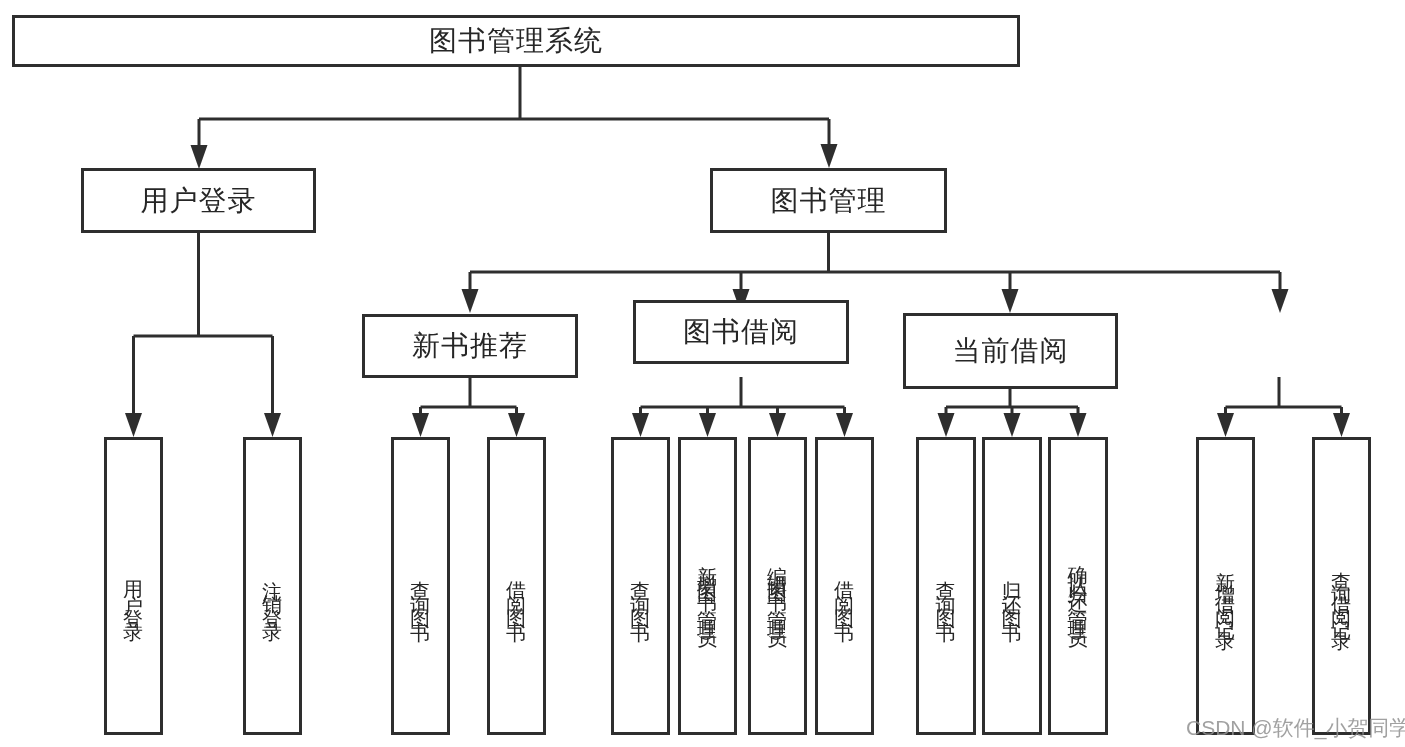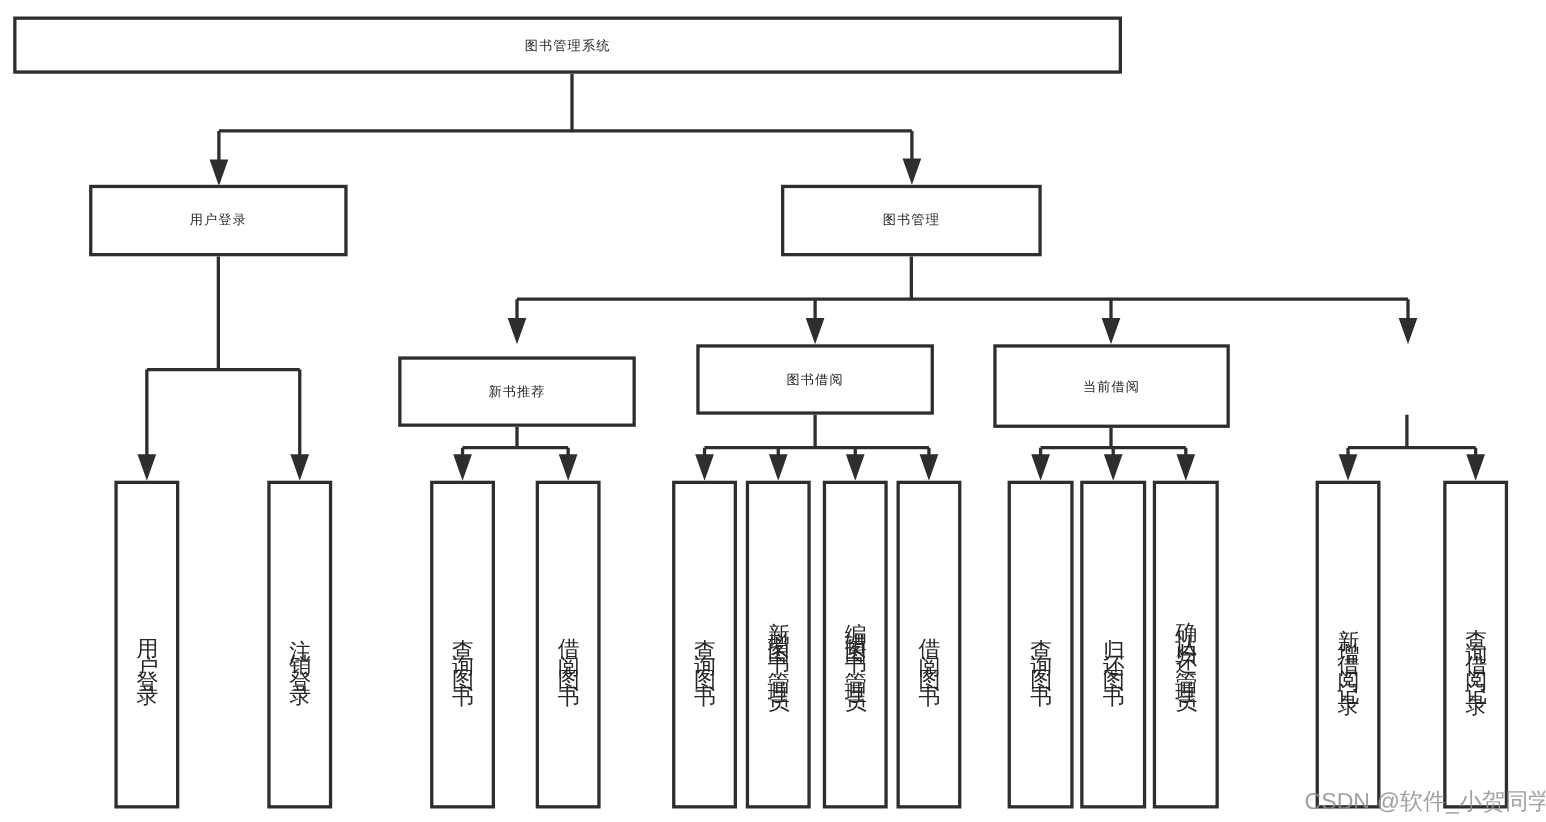--- a/index.html
+++ b/index.html
@@ -26,21 +26,21 @@
     box-sizing: border-box;
     background: #ffffff;
     border: 3px solid #2e2e2e;
     display: flex;
     align-items: center;
     justify-content: center;
     z-index: 2;
     color: #262626;
   }
   .h-node {
-    font-size: 12px;
+    font-size: 28px;
     letter-spacing: 1px;
     white-space: nowrap;
   }
   .v-node .vtext {
     writing-mode: vertical-rl;
     text-orientation: mixed;
     font-size: 20px;
     line-height: 1;
     white-space: nowrap;
   }
@@ -106,24 +106,24 @@
     <span>图书管理系统</span>
   </div>
 
   <div class="node h-node" style="left:81px; top:168px; width:235px; height:65px;">
     <span>用户登录</span>
   </div>
   <div class="node h-node" style="left:710px; top:168px; width:237px; height:65px;text-align:right;">
     <span>图书管理</span>
   </div>
 
-  <div class="node h-node" style="left:362px; top:324px; width:216px; height:64px;">
+  <div class="node h-node" style="left:362px; top:314px; width:216px; height:64px;">
     <span>新书推荐</span>
   </div>
-  <div class="node h-node" style="left:633px; top:313px; width:216px; height:64px;">
+  <div class="node h-node" style="left:633px; top:300px; width:216px; height:64px;">
     <span>图书借阅</span>
   </div>
   <div class="node h-node" style="left:903px; top:313px; width:215px; height:76px;">
     <span>当前借阅</span>
   </div>
 
   <div class="node v-node v4" style="left:104px; top:437px; width:59px; height:298px;">
     <span class="vtext">用户登录</span>
   </div>
   <div class="node v-node v4" style="left:243px; top:437px; width:59px; height:298px;">

